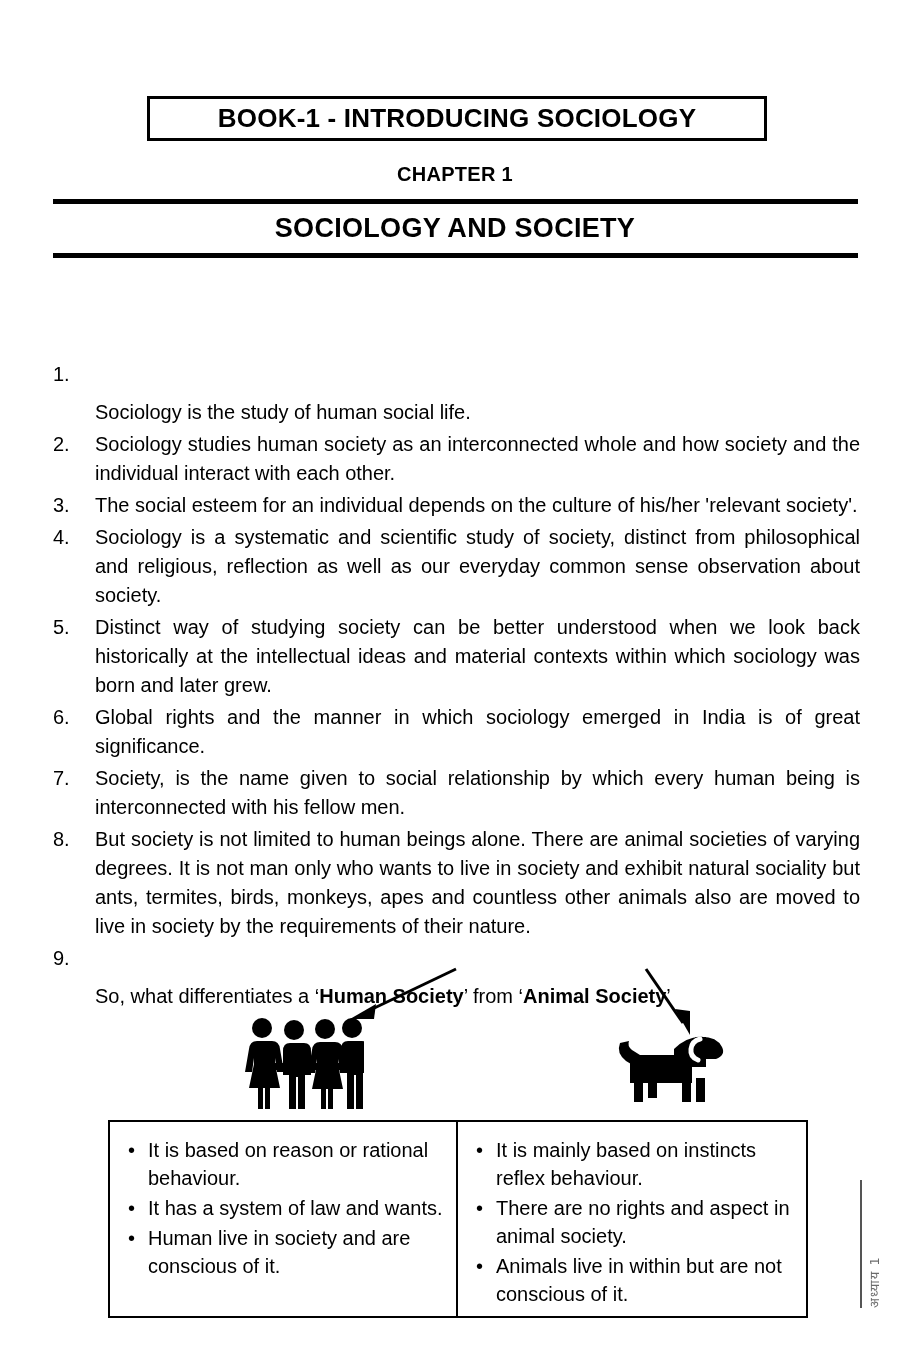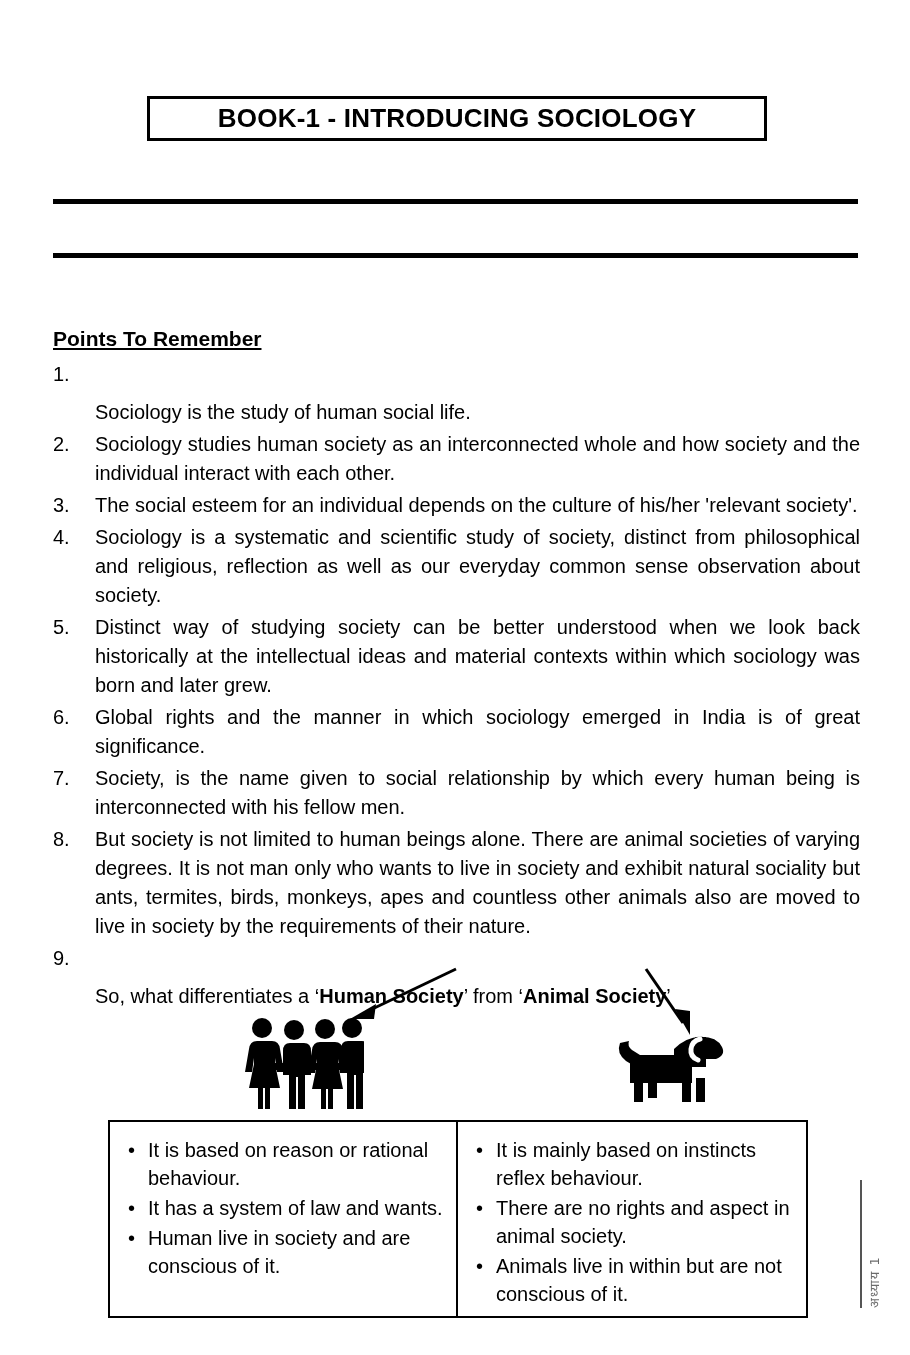--- a/index.html
+++ b/index.html
@@ -200,25 +200,26 @@
 </style>
 </head>
 <body>
 
 <div class="page">
 
   <div class="book-box">
     <div class="book-box-title">BOOK-1 - INTRODUCING SOCIOLOGY</div>
   </div>
 
+  <div class="chapter-label">CHAPTER 1</div>
 
   <div class="rule rule-top"></div>
+  <div class="section-title">SOCIOLOGY AND SOCIETY</div>
   <div class="rule rule-bottom"></div>
 
-  <div class="points-heading">Points To Remember</div>
 
   <div class="points-list">
 
     <div class="point-row">
       <div class="point-num">1.</div>
       <div class="point-text nojustify">Sociology is the study of human social life.</div>
     </div>
 
     <div class="point-row">
       <div class="point-num">2.</div>

